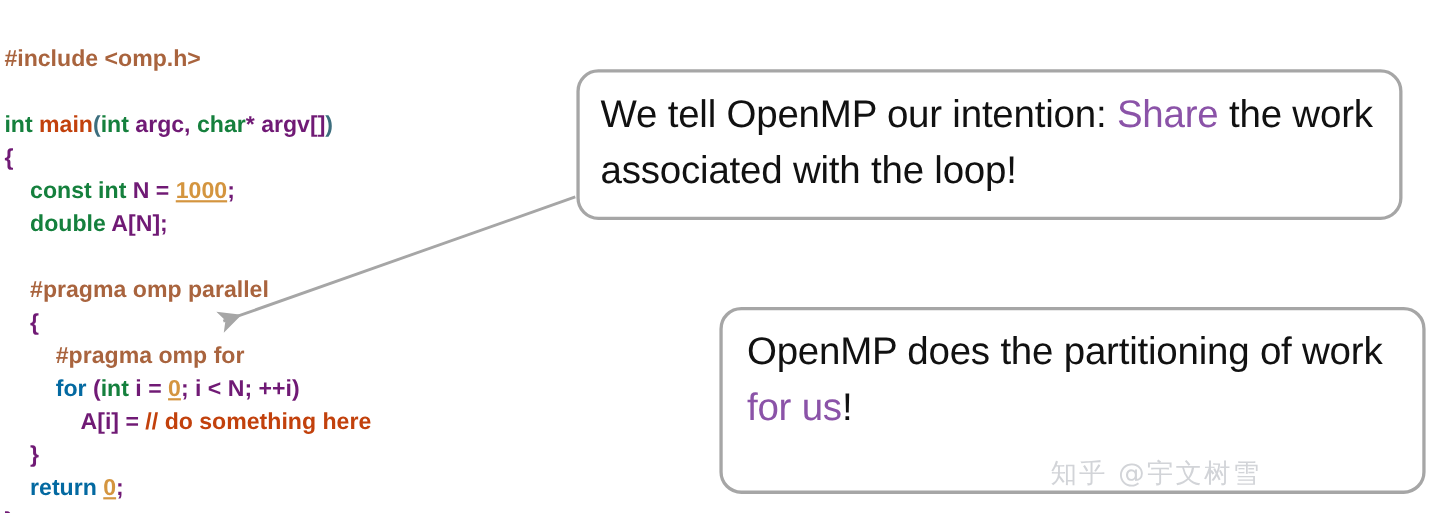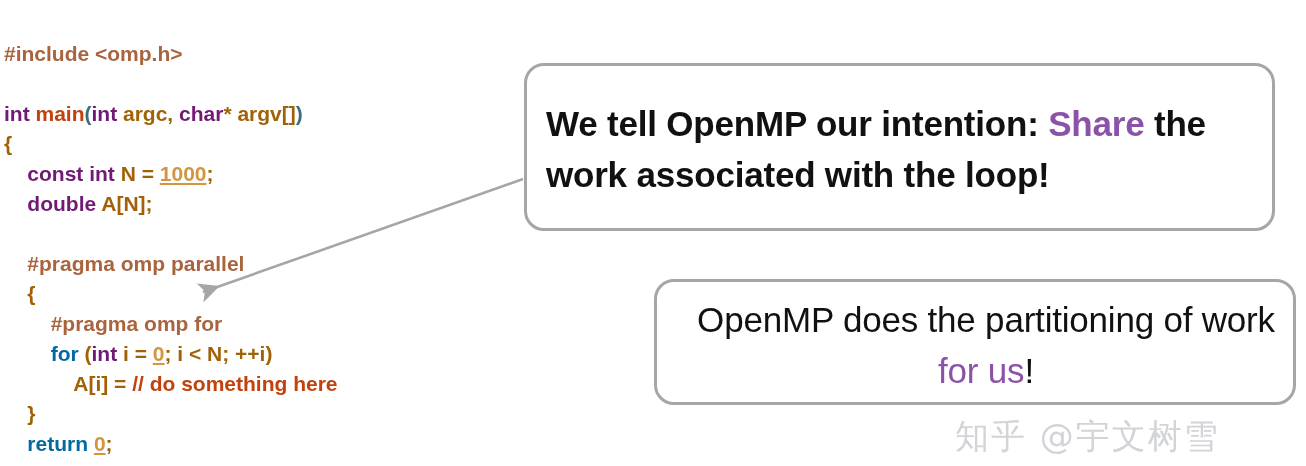--- a/index.html
+++ b/index.html
@@ -28,76 +28,74 @@
     font-weight: bold;
     line-height: 30px;
     white-space: pre;
     color: #2b2b2b;
   }
   .code-line { height: 30px; }
   .code-line.blank { height: 30px; }
 
   
   .tok-pre      { color: #a9643e; }   
-  .tok-type     { color: #701a75; }   
+  .tok-type     { color: #15803d; }   
   .tok-func     { color: #c2410c; }   
   .tok-punc     { color: #3c6e7e; }   
   .tok-num      { color: #d4953f; text-decoration: underline; }   
   .tok-kw       { color: #0369a1; }   
-  .tok-plain    { color: #a16207; }
+  .tok-plain    { color: #701a75; }
   .tok-comment  { color: #c2410c; }
 
   
   .callout {
     position: absolute;
     box-sizing: border-box;
     background: #ffffff;
     border: 3px solid #a6a6a6;
     border-radius: 20px;
     font-family: "Liberation Sans", sans-serif;
     font-size: 35px;
     line-height: 51px;
     color: #111111;
     letter-spacing: -0.2px;
   }
   #callout-share {
     left: 524px;
     top: 47px;
     width: 751px;
-    height: 168px;
-    padding: 32px 0 0 19px;
-    font-weight: bold;
+    height: 137px;
+    padding: 12px 0 0 19px;
   }
   #callout-partition {
     left: 654px;
     top: 263px;
     width: 642px;
-    height: 126px;
+    height: 170px;
     padding: 12px 0 0 22px;
-    text-align: center;
   }
   .accent { color: #8b53a8; }
 
   
   #arrow-svg {
     position: absolute;
     left: 0;
     top: 0;
     width: 1306px;
     height: 466px;
     pointer-events: none;
   }
 
   
   #watermark {
     position: absolute;
     left: 955px;
     top: 398px;
     font-family: "DejaVu Sans", sans-serif;
-    font-size: 34px;
+    font-size: 24px;
     color: #d2d4d8;
     letter-spacing: 2px;
     white-space: nowrap;
   }
 </style>
 </head>
 <body>
 
 <div id="stage">
 

